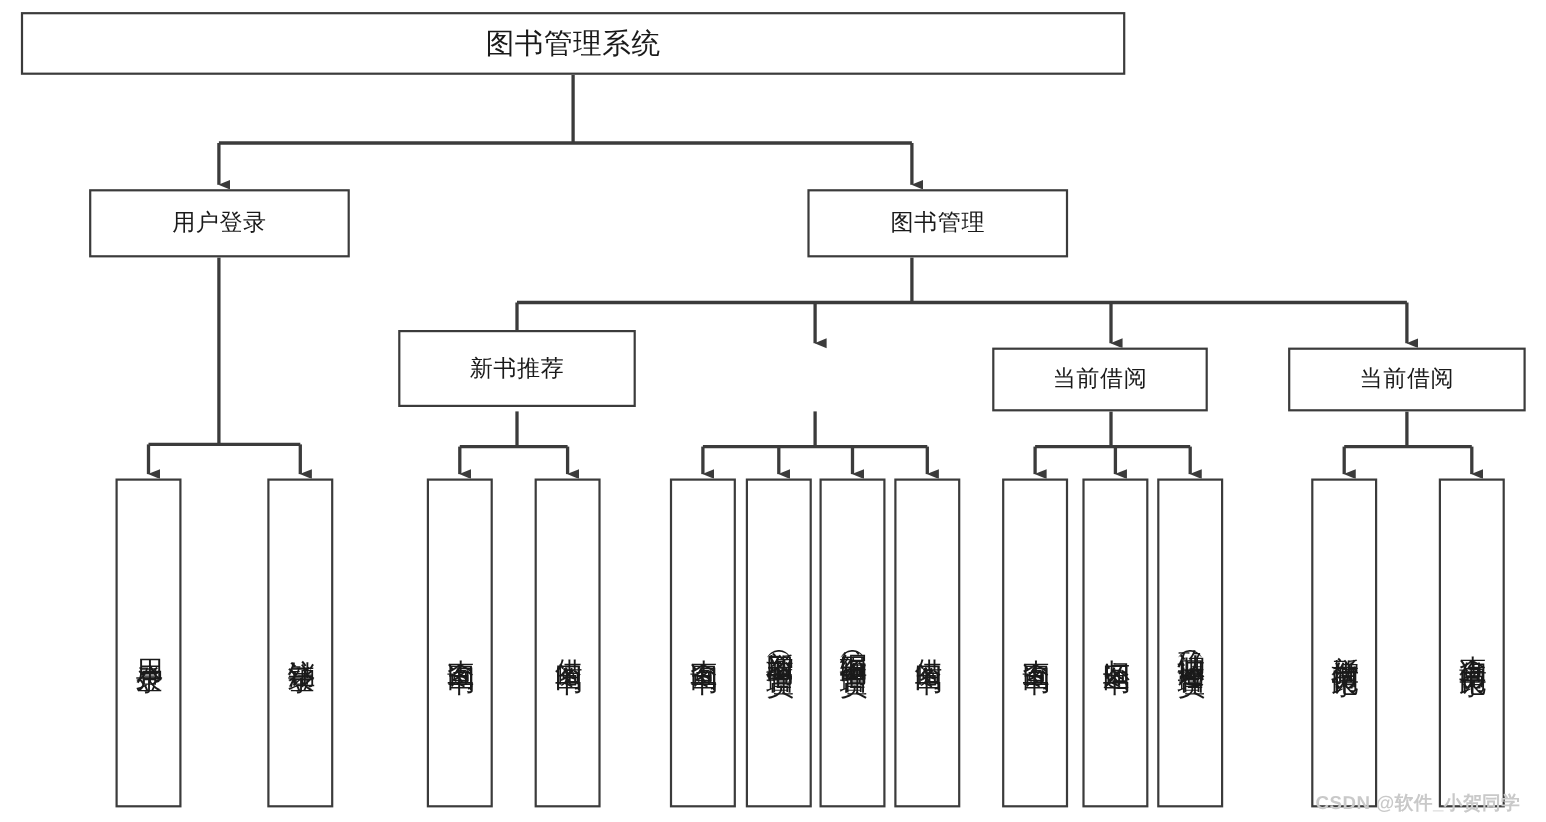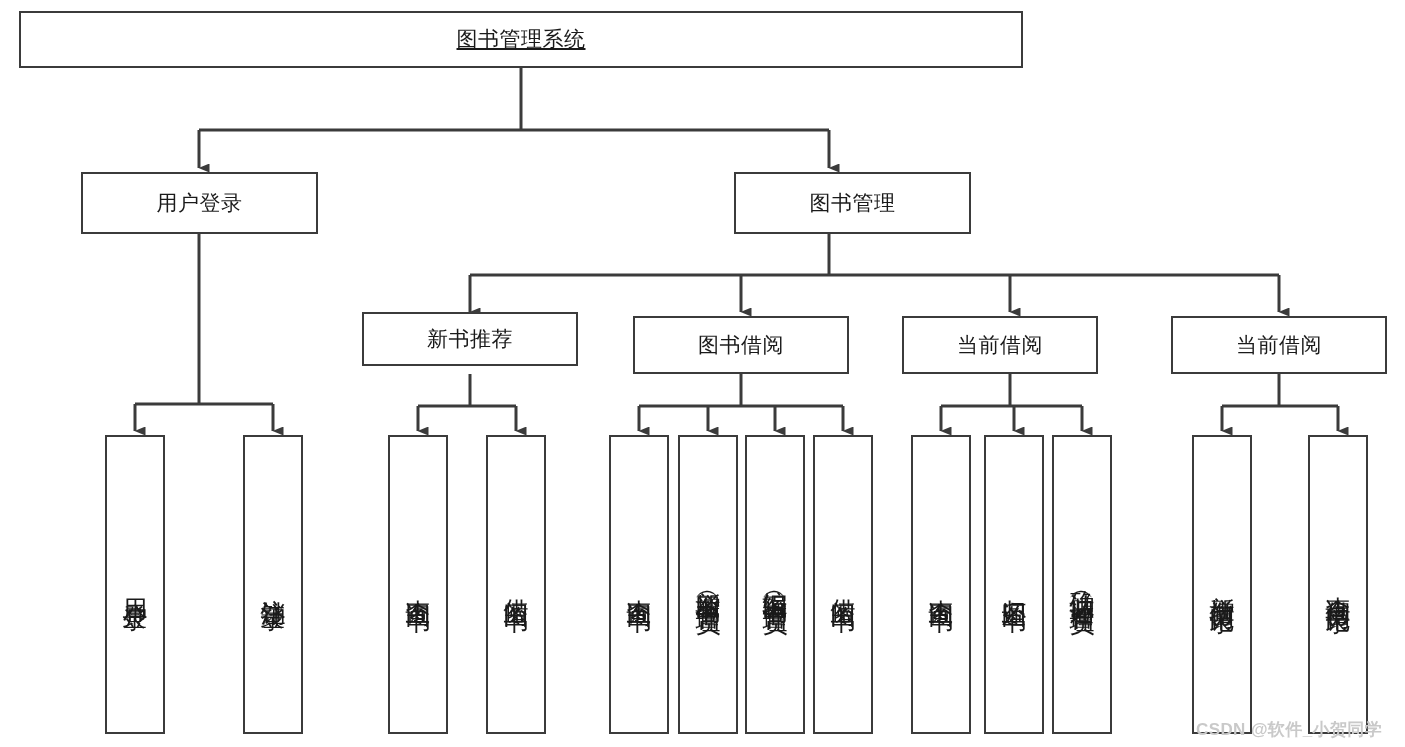--- a/index.html
+++ b/index.html
@@ -42,22 +42,21 @@
     text-align: center;
     line-height: 1.18;
     white-space: nowrap;
   }
   
   .node.horiz .lbl {
     font-size: 21px;
     letter-spacing: 0.5px;
   }
   .node.root .lbl {
-    font-size: 21px;
-    text-decoration: underline;
+    font-size: 26px;
   }
   
   .node.vert .lbl {
     writing-mode: vertical-rl;
     text-orientation: upright;
     font-size: 25px;
     letter-spacing: 3px;
     line-height: 1;
     white-space: nowrap;
   }
@@ -144,25 +143,22 @@
     <span class="lbl">图书管理系统</span>
   </div>
 
   <div class="node horiz" style="left:81px; top:172px; width:237px; height:62px;">
     <span class="lbl">用户登录</span>
   </div>
   <div class="node horiz" style="left:711px; top:172px; width:237px; height:62px;margin-left:23px;">
     <span class="lbl">图书管理</span>
   </div>
 
-  <div class="node horiz" style="left:362px; top:312px; width:216px; height:54px;font-family:Liberation Serif, serif;">
+  <div class="node horiz" style="left:362px; top:300px; width:216px; height:70px;font-family:Liberation Serif, serif;">
     <span class="lbl">新书推荐</span>
-  </div>
-  <div class="node horiz" style="left:633px; top:316px; width:216px; height:58px;">
-    <span class="lbl">图书借阅</span>
   </div>
   <div class="node horiz" style="left:902px; top:316px; width:196px; height:58px;">
     <span class="lbl">当前借阅</span>
   </div>
   <div class="node horiz" style="left:1171px; top:316px; width:216px; height:58px;">
     <span class="lbl">当前借阅</span>
   </div>
 
   <div class="node vert" style="left:105px; top:435px; width:60px; height:299px;">
     <span class="lbl">用户登录</span>

